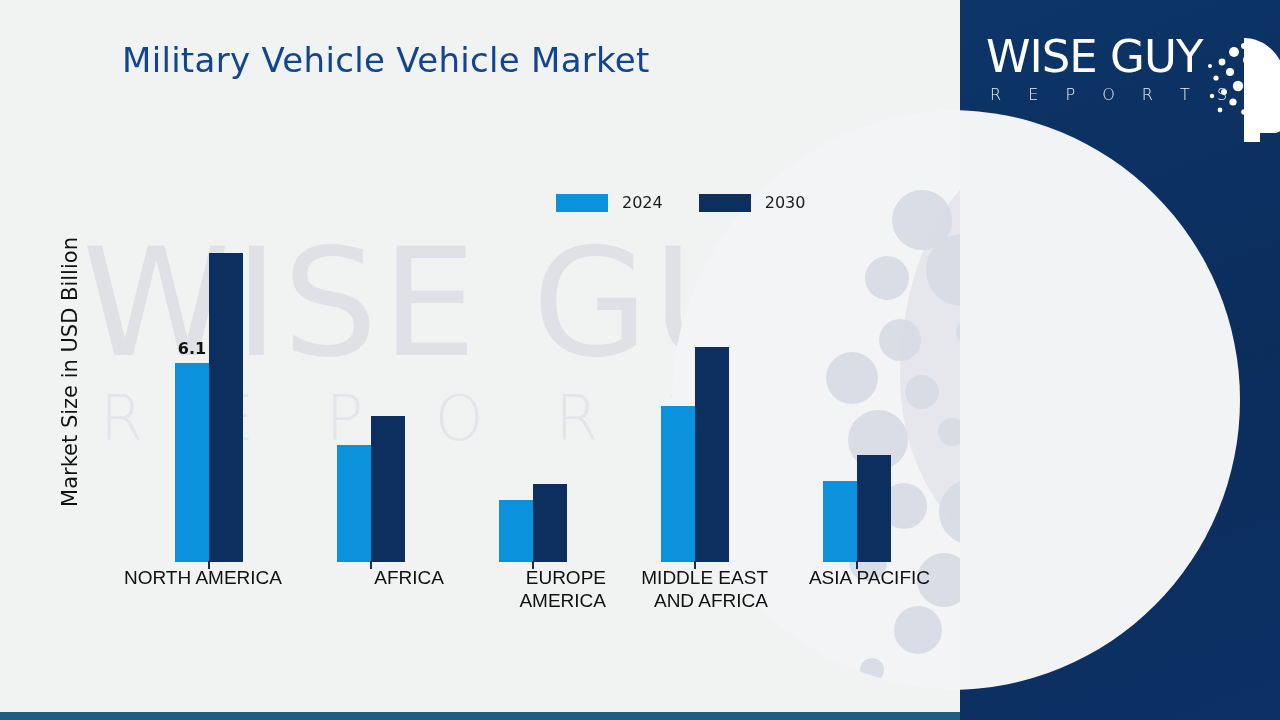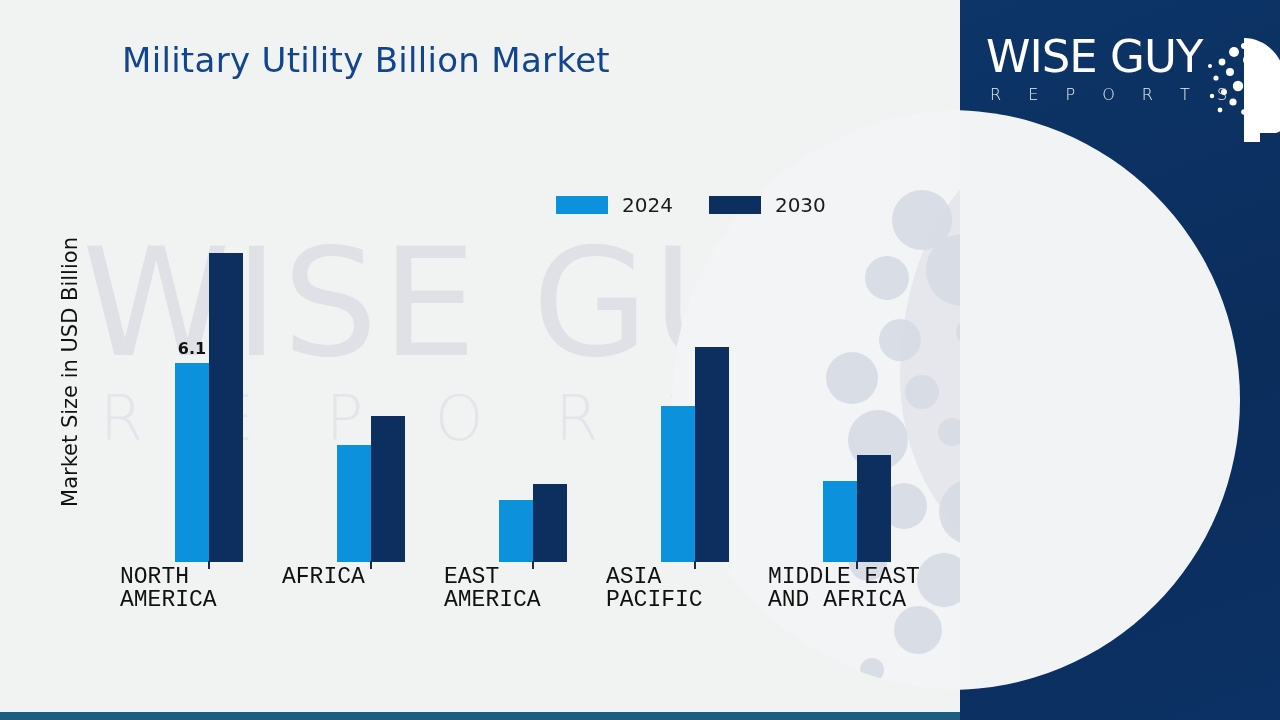--- a/index.html
+++ b/index.html
@@ -79,21 +79,21 @@
     position:absolute;left:122px;top:40px;
     font-size:34px;font-weight:400;color:#12458f;
     letter-spacing:.3px;white-space:nowrap;
     font-family:"DejaVu Sans","Liberation Sans",sans-serif;
   }
 
   
   .legend{position:absolute;left:556px;top:193px;display:flex;align-items:center;gap:36px;}
   .legend-item{display:flex;align-items:center;gap:14px;}
   .legend-sw{width:52px;height:18px;display:block;}
-  .legend-tx{font-size:20px;color:#1b1b1b;font-family:"DejaVu Sans","Liberation Sans",sans-serif;}
+  .legend-tx{font-size:16px;color:#1b1b1b;font-family:"DejaVu Sans","Liberation Sans",sans-serif;}
 
   
   .ylabel{
     position:absolute;left:-95px;top:360px;width:330px;
     transform:rotate(-90deg);transform-origin:center;
     text-align:center;font-size:21px;color:#111;white-space:nowrap;
     font-family:"DejaVu Sans","Liberation Sans",sans-serif;
   }
   .plot{position:absolute;left:128px;top:230px;width:810px;height:332px;}
   .groups{position:absolute;left:0;bottom:0;width:810px;height:332px;display:flex;}
@@ -103,22 +103,22 @@
   .bar.b2024{background:#0c91dd;}
   .bar.b2032{background:#0c2f60;}
   .bar-label{
     position:absolute;top:-24px;left:50%;transform:translateX(-50%);
     font-size:16px;font-weight:bold;color:#111;white-space:nowrap;
     font-family:"DejaVu Sans","Liberation Sans",sans-serif;
   }
   .tick{position:absolute;bottom:-7px;left:50%;transform:translateX(-50%);width:2px;height:8px;background:#1b2a4a;}
   .xlabels{position:absolute;left:120px;top:566px;width:810px;display:flex;}
   .xlabel{
-    flex:1;text-align:left;font-size:23px;color:#111;line-height:23px;
-    font-family:Liberation Mono, monospace;
+    flex:1;text-align:right;font-size:19px;color:#111;line-height:23px;
+    font-family:Liberation Sans, sans-serif;
   }
 
   
   .bottom-strip{position:absolute;left:0;bottom:0;width:960px;height:8px;background:#1b5e80;}
 </style>
 </head>
 <body>
 
 <div id="stage">
 
@@ -182,21 +182,21 @@
             <circle cx="58" cy="82" r="2.8"></circle>
               <circle cx="70" cy="62" r="2.4"></circle>
             <circle cx="24" cy="36" r="2"></circle>
               <circle cx="66" cy="74" r="2"></circle>
           </g>
         </svg>
       </div>
     </div>
   </div>
 
-  <div class="title">Military Utility Billion Market</div>
+  <div class="title">Military Vehicle Vehicle Market</div>
 
   <div class="legend">
     <div class="legend-item">
       <span class="legend-sw" id="sw0" style="background: rgb(12, 145, 221);"></span>
       <span class="legend-tx">2024</span>
     </div>
     <div class="legend-item">
       <span class="legend-sw" id="sw1" style="background: rgb(12, 47, 96);"></span>
       <span class="legend-tx">2030</span>
     </div>
@@ -241,19 +241,19 @@
             <div class="bar b2024" style="height: 81.3725px; background: rgb(12, 145, 221);"></div>
             <div class="bar b2032" style="height: 107.412px; background: rgb(12, 47, 96);"></div>
             <span class="tick"></span>
           </div>
         </div>
       </div>
   </div>
   <div class="xlabels" id="xlabels">
       <div class="xlabel">NORTH AMERICA</div>
       <div class="xlabel">AFRICA</div>
-      <div class="xlabel">EAST AMERICA</div>
+      <div class="xlabel">EUROPE AMERICA</div>
+      <div class="xlabel">MIDDLE EAST AND AFRICA</div>
       <div class="xlabel">ASIA PACIFIC</div>
-      <div class="xlabel">MIDDLE EAST AND AFRICA</div>
     </div>
 
   <div class="bottom-strip"></div>
 </div>
 
 </body></html>

